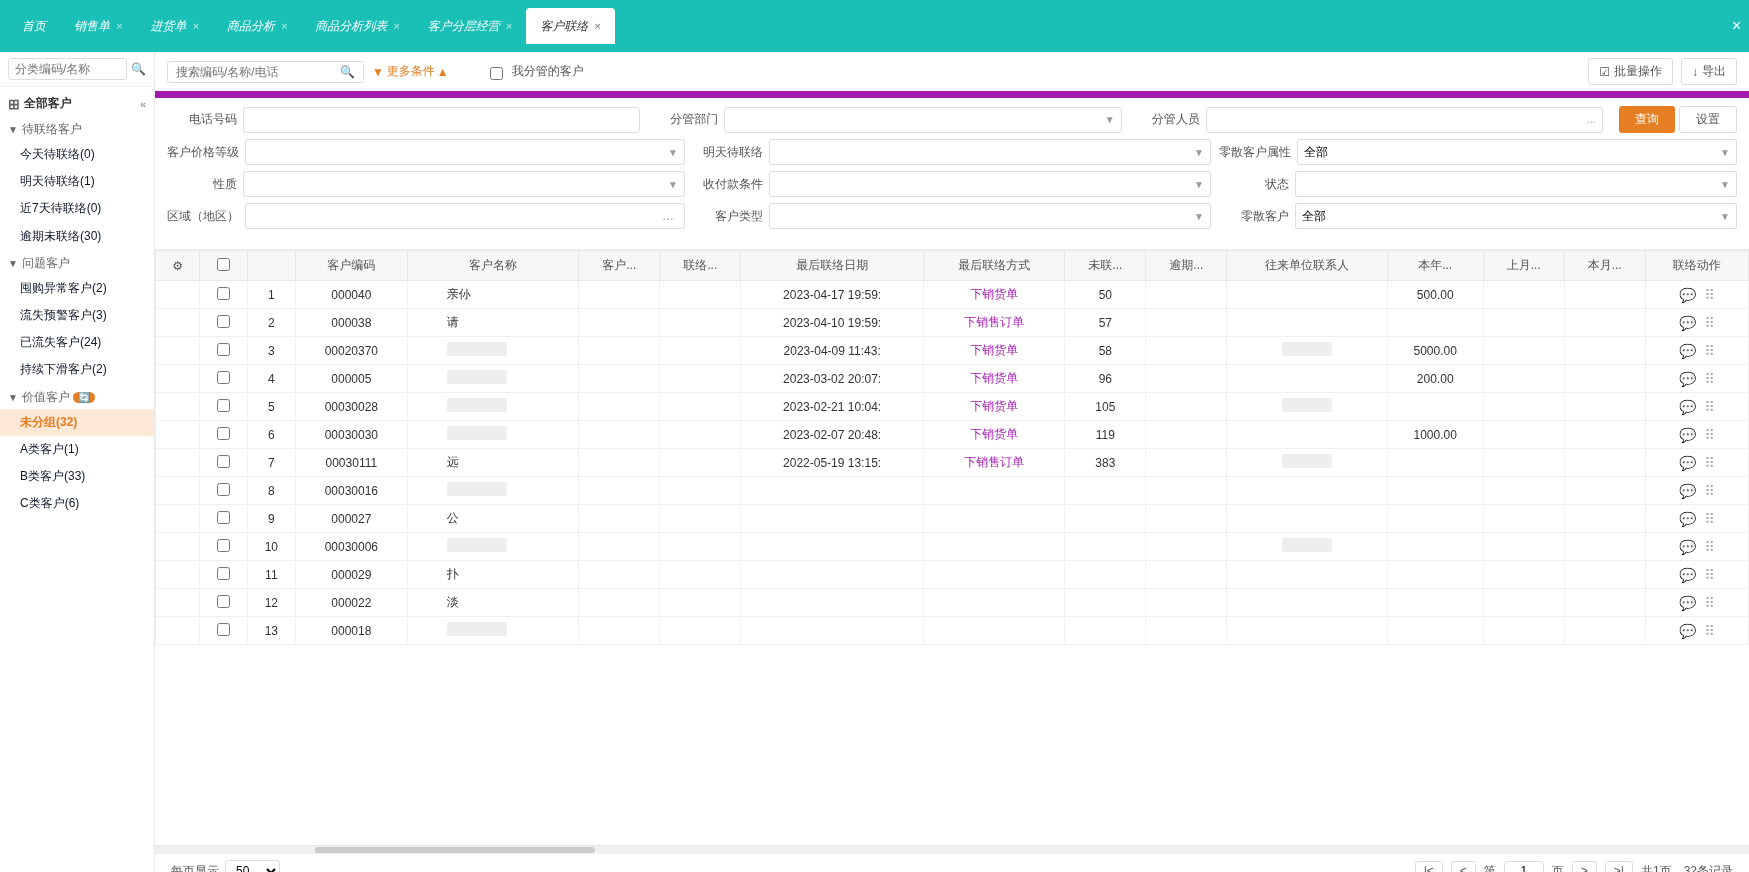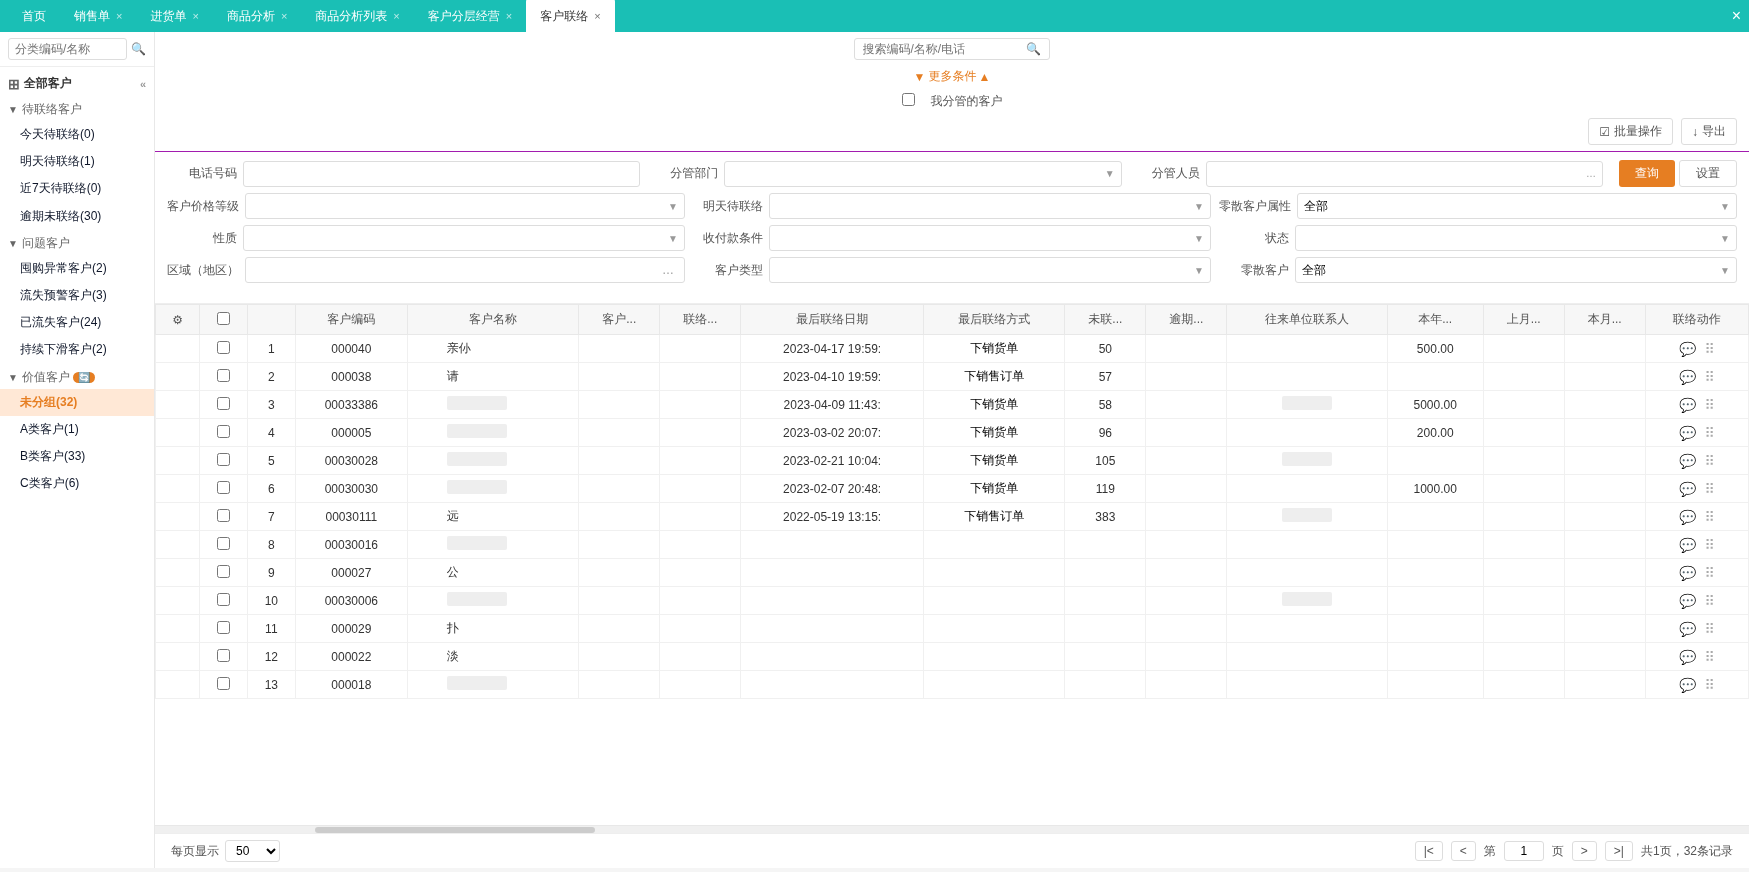--- a/index.html
+++ b/index.html
@@ -1,20 +1,20 @@
 <!DOCTYPE html>
 <html><head>
   <meta charset="utf-8">
   <style>
     * { box-sizing: border-box; margin: 0; padding: 0; font-family: 'Microsoft YaHei', Arial, sans-serif; font-size: 12px; }
     body { background: #f5f5f5; overflow: hidden; }
 
     
     .top-nav {
-      display: flex; align-items: center; background: #1abfb5; height: 32px; padding: 0 8px;
+      display: flex; align-items: center; background: #1abfb5; height: 52px; padding: 0 8px; font-style: italic;
     }
     .top-nav .nav-item {
       display: flex; align-items: center; padding: 0 14px; height: 36px; color: #fff;
       cursor: pointer; font-size: 13px; white-space: nowrap; position: relative;
     }
     .top-nav .nav-item.active { background: #fff; color: #333; border-radius: 4px 4px 0 0; }
     .top-nav .nav-item .close-btn { margin-left: 6px; font-size: 11px; opacity: 0.7; }
     .top-nav .nav-close-all { margin-left: auto; color: #fff; cursor: pointer; font-size: 16px; }
 
     
@@ -53,33 +53,33 @@
       display: inline-block; background: #e67e22; color: #fff; border-radius: 8px;
       padding: 0 5px; font-size: 10px; margin-left: 3px;
     }
 
     
     .content-area { flex: 1; display: flex; flex-direction: column; overflow: hidden; }
 
     
     .toolbar {
       display: flex; align-items: center; padding: 6px 12px; background: #fff;
-      border-bottom: 1px solid #a21caf; gap: 8px; flex-wrap: wrap; flex-direction: column;
+      border-bottom: 7px solid #a21caf; gap: 8px; flex-wrap: wrap;
     }
     .toolbar-search {
       display: flex; align-items: center; border: 1px solid #ddd; border-radius: 3px;
       padding: 3px 8px; background: #fff;
     }
     .toolbar-search input { border: none; outline: none; font-size: 12px; width: 160px; }
     .toolbar-search .icon { color: #999; margin-left: 4px; cursor: pointer; }
     .more-conditions {
       display: flex; align-items: center; color: #e67e22; cursor: pointer; font-size: 12px;
     }
     .my-customers {
-      display: flex; align-items: flex-start; color: #555; cursor: pointer; font-size: 12px; gap: 16px;
+      display: flex; align-items: flex-end; color: #555; cursor: pointer; font-size: 12px; gap: 9px; margin-left: 33px;
     }
     .toolbar-right { margin-left: auto; display: flex; align-items: center; gap: 8px; }
     .btn-batch {
       border: 1px solid #ddd; background: #fff; padding: 4px 10px; border-radius: 3px;
       cursor: pointer; font-size: 12px; color: #555; display: flex; align-items: center; gap: 4px;
     }
     .btn-export {
       border: 1px solid #ddd; background: #fff; padding: 4px 10px; border-radius: 3px;
       cursor: pointer; font-size: 12px; color: #555; display: flex; align-items: center; gap: 4px;
     }
@@ -119,21 +119,21 @@
     table { width: 100%; border-collapse: collapse; font-size: 12px; }
     thead tr { background: #f7f7f7; }
     thead th {
       border: 1px solid #e8e8e8; padding: 6px 8px; font-weight: normal; color: #555;
       white-space: nowrap; text-align: center; position: sticky; top: 0; background: #f7f7f7;
       z-index: 1;
     }
     tbody tr { border-bottom: 1px solid #f0f0f0; }
     tbody td { border: 1px solid #f0f0f0; padding: 5px 8px; color: #333; text-align: center; }
     tbody td.left { text-align: left; padding-left: 39px; }
-    .link-text { color: #000000; cursor: pointer; text-decoration: none; }
+    .link-text { color: #a21caf; cursor: pointer; text-decoration: none; }
     .action-icons { display: flex; gap: 8px; justify-content: center; align-items: center; }
     .action-icon { color: #aaa; cursor: pointer; font-size: 14px; }
     .blurred { color: #ccc; background: #eee; border-radius: 2px; display: inline-block; min-width: 50px; height: 14px; }
 
     
     .pagination {
       display: flex; align-items: center; justify-content: space-between;
       padding: 6px 16px; background: #fff; border-top: 1px solid #eee;
       font-size: 12px; color: #555; gap: 7px;
     }
@@ -480,21 +480,21 @@
       <div class="action-icons">
         <span class="action-icon">💬</span>
         <span class="action-icon">⠿</span>
       </div>
     </td>
   </tr>
             <tr>
     <td></td>
     <td><input type="checkbox" style=""></td>
     <td>3</td>
-    <td>00033386</td>
+    <td>00020370</td>
     <td class="left"><span class="blurred" style="min-width:60px;"></span></td>
     <td></td>
     <td></td>
     <td>2023-04-09 11:43:</td>
     <td><a class="link-text">下销货单</a></td>
     <td>58</td>
     <td></td>
     <td><span class="blurred"></span></td>
     <td>5000.00</td>
     <td></td>

